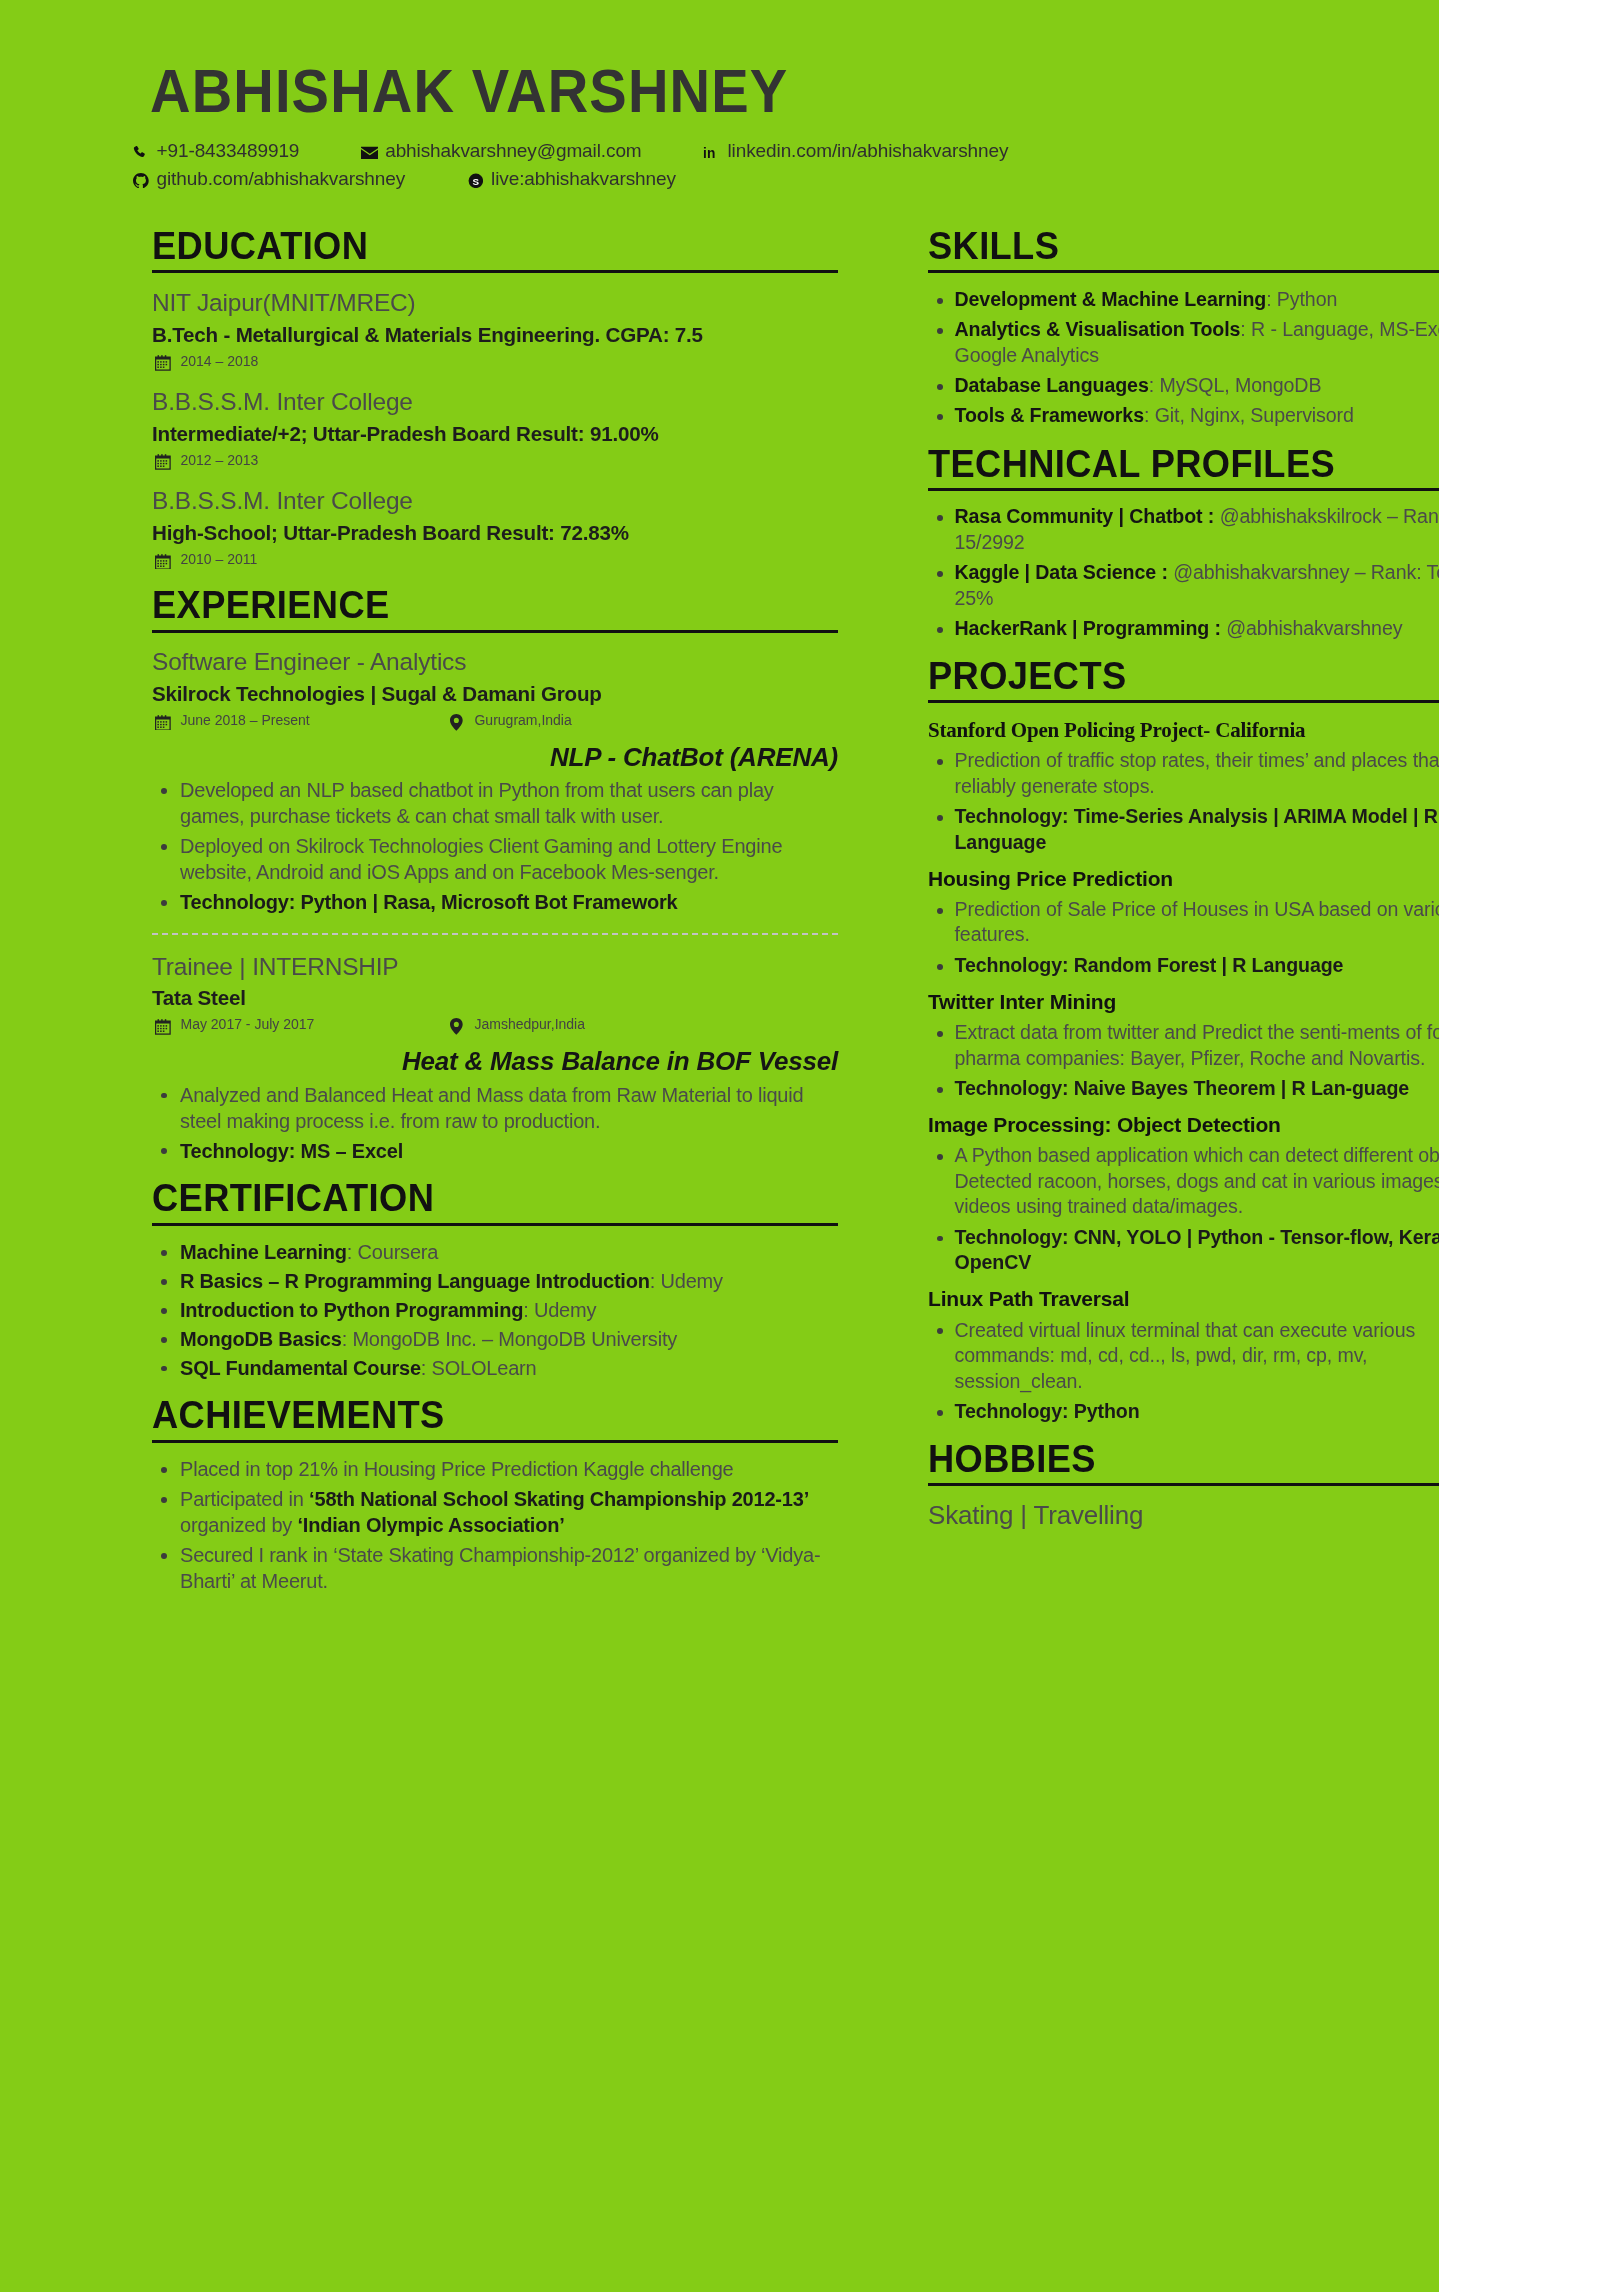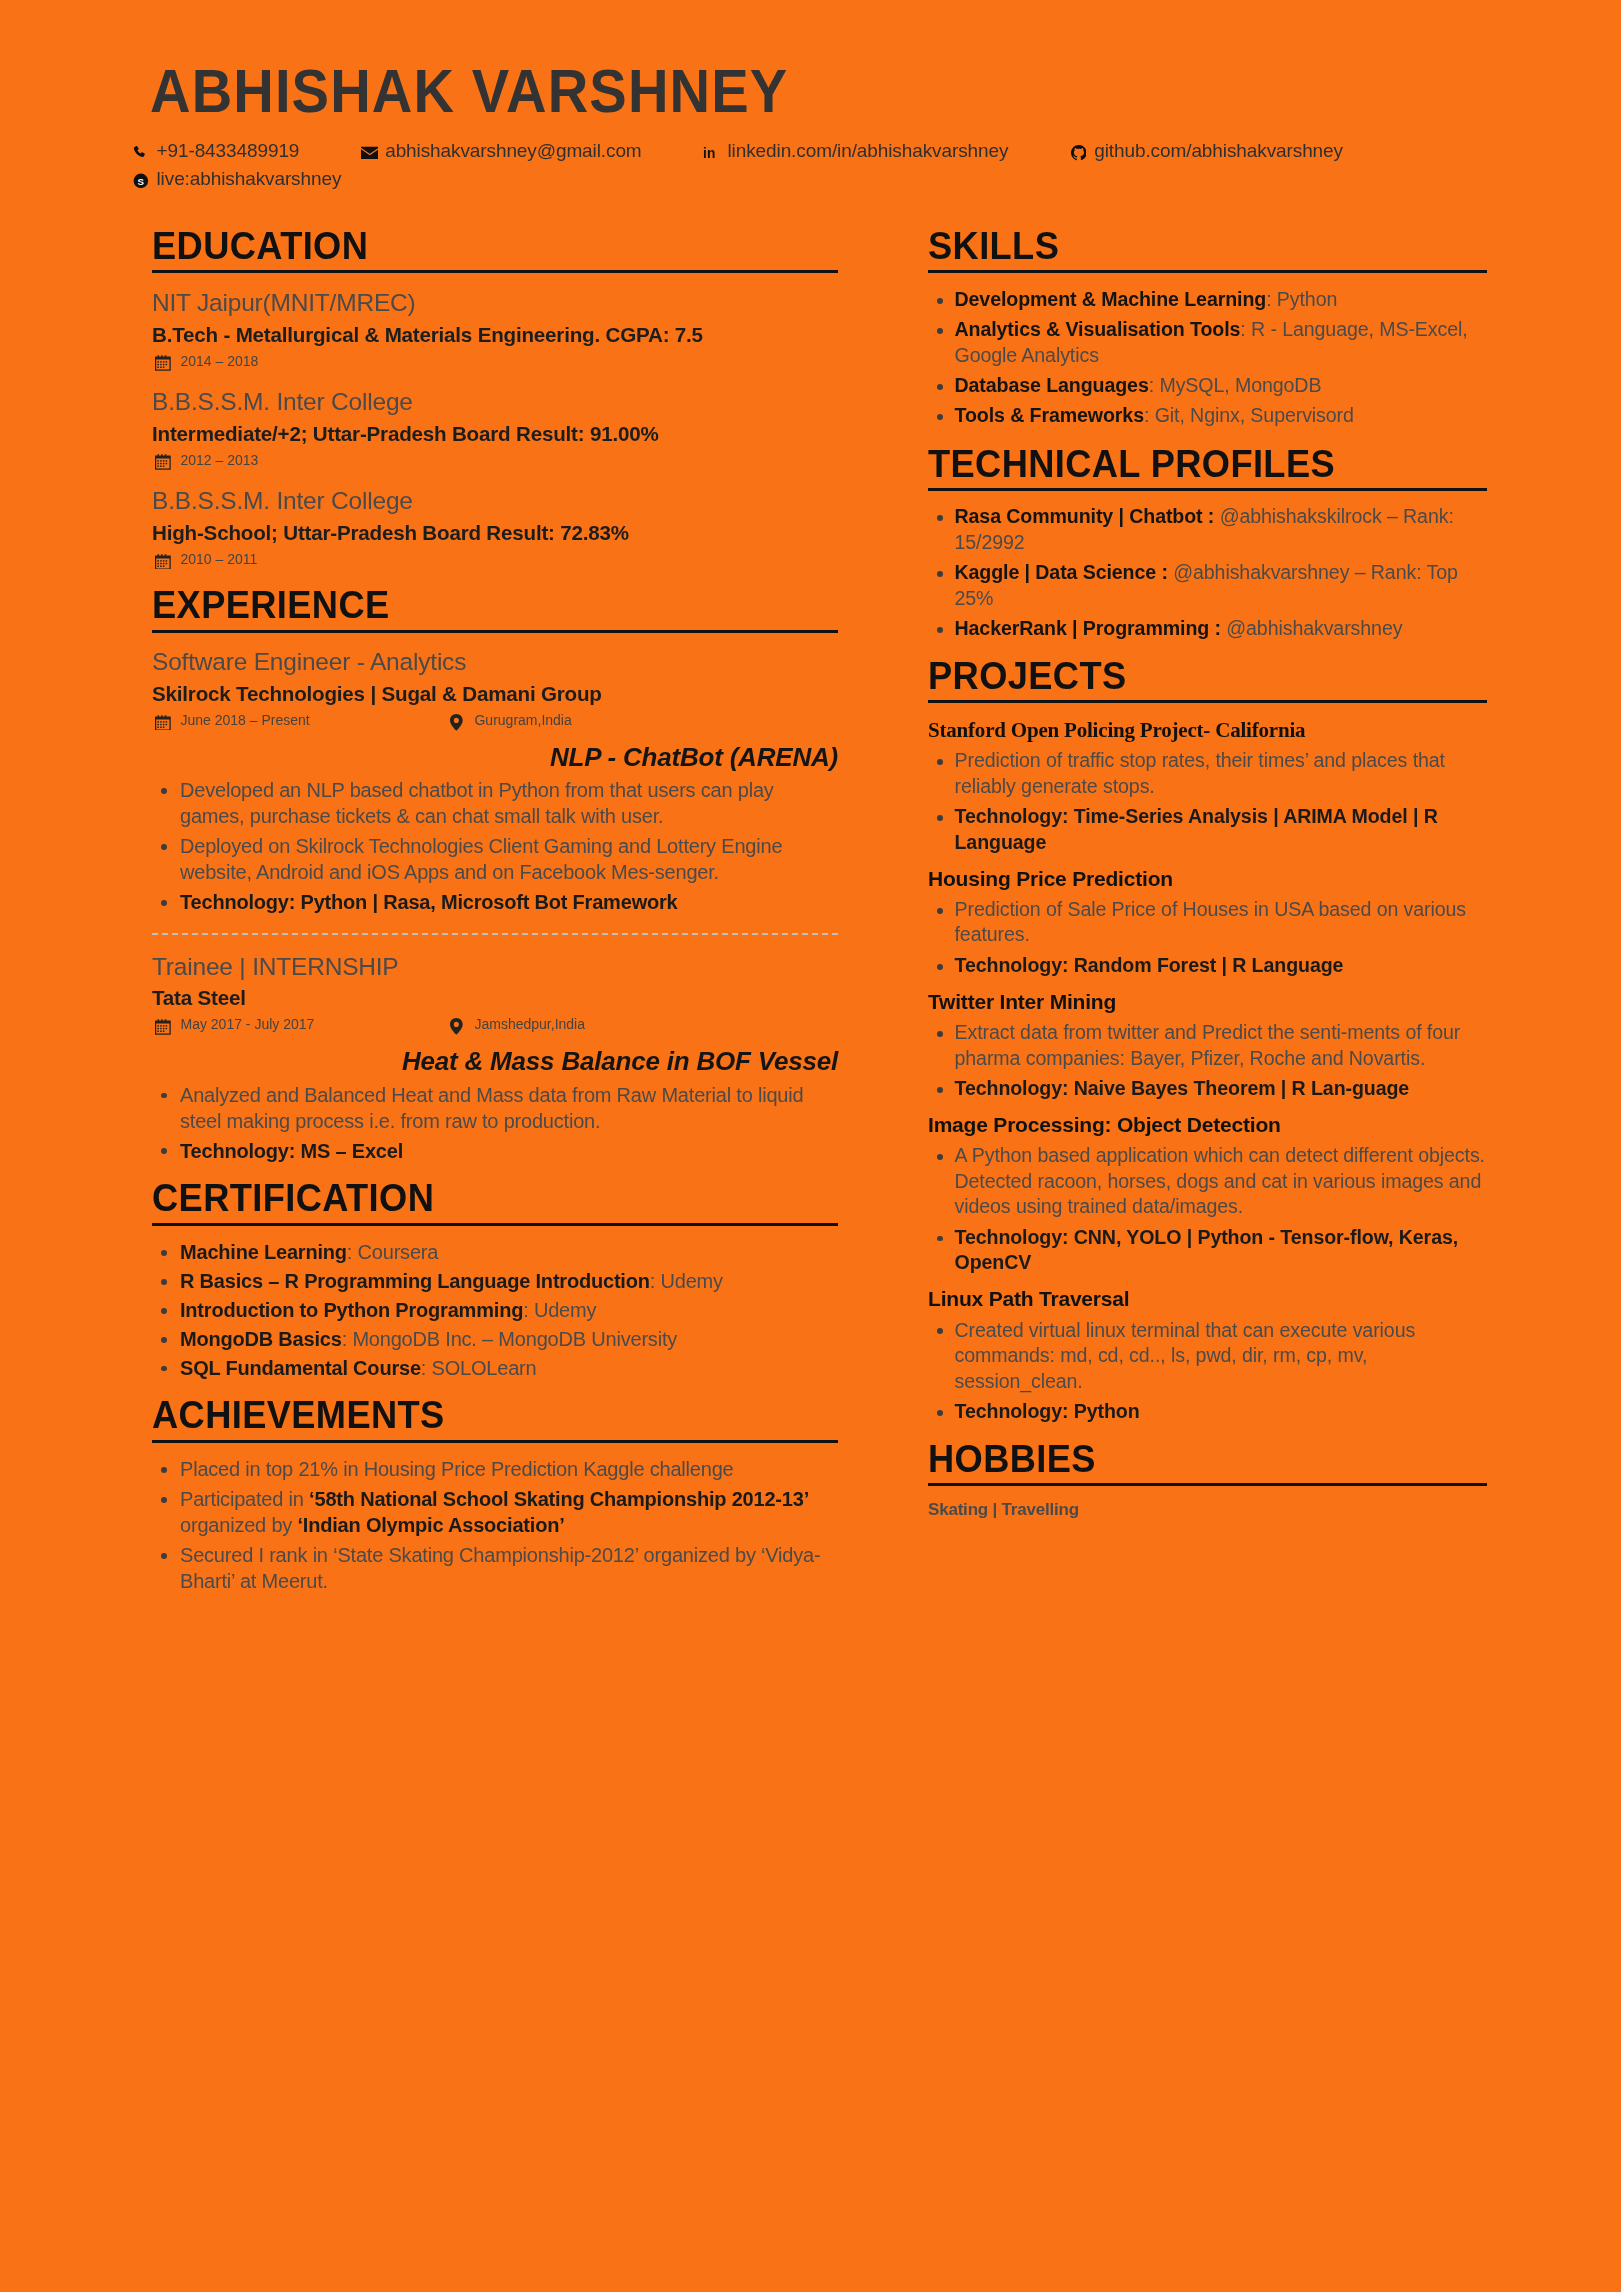--- a/index.html
+++ b/index.html
@@ -8,23 +8,23 @@
     padding: 0;
     background: #ffffff;
   }
   body {
     font-family: "Liberation Sans", sans-serif;
     color: #3a3a3a;
     -webkit-font-smoothing: antialiased;
   }
   .page {
     position: relative;
-    width: 1621px;
+    width: 1439px;
     height: 2293px;
-    background: #f97316;
+    background: #84cc16;
     box-sizing: border-box;
     padding: 0;
     overflow: hidden;
   }
 
   
   .header {
     padding: 61px 0 0 0;
     margin: 0 93px 0 152px;
   }
@@ -207,25 +207,24 @@
   .proj-title {
     font-size: 21px;
     font-weight: 700;
     color: #111111;
     letter-spacing: -0.2px;
     margin: 10.8px 0 4.9px 0;
     line-height: 1.25;
   }
   .proj-title.first { margin-top: 0; font-family: Liberation Serif, serif; }
   .hobbies-text {
-    font-size: 17px;
+    font-size: 26px;
     color: #4a4a4a;
     letter-spacing: -0.2px;
     margin-top: 2px;
-    font-weight: bold;
   }
 </style>
 </head>
 <body>
 
 <div class="page">
 
   <div class="header">
     <div class="name">ABHISHAK VARSHNEY</div>
     <div class="contact-line" id="contact-line"><span class="contact-item"><span class="ci-icon"><svg width="14.7" height="14.7" viewBox="0 0 16 16">

